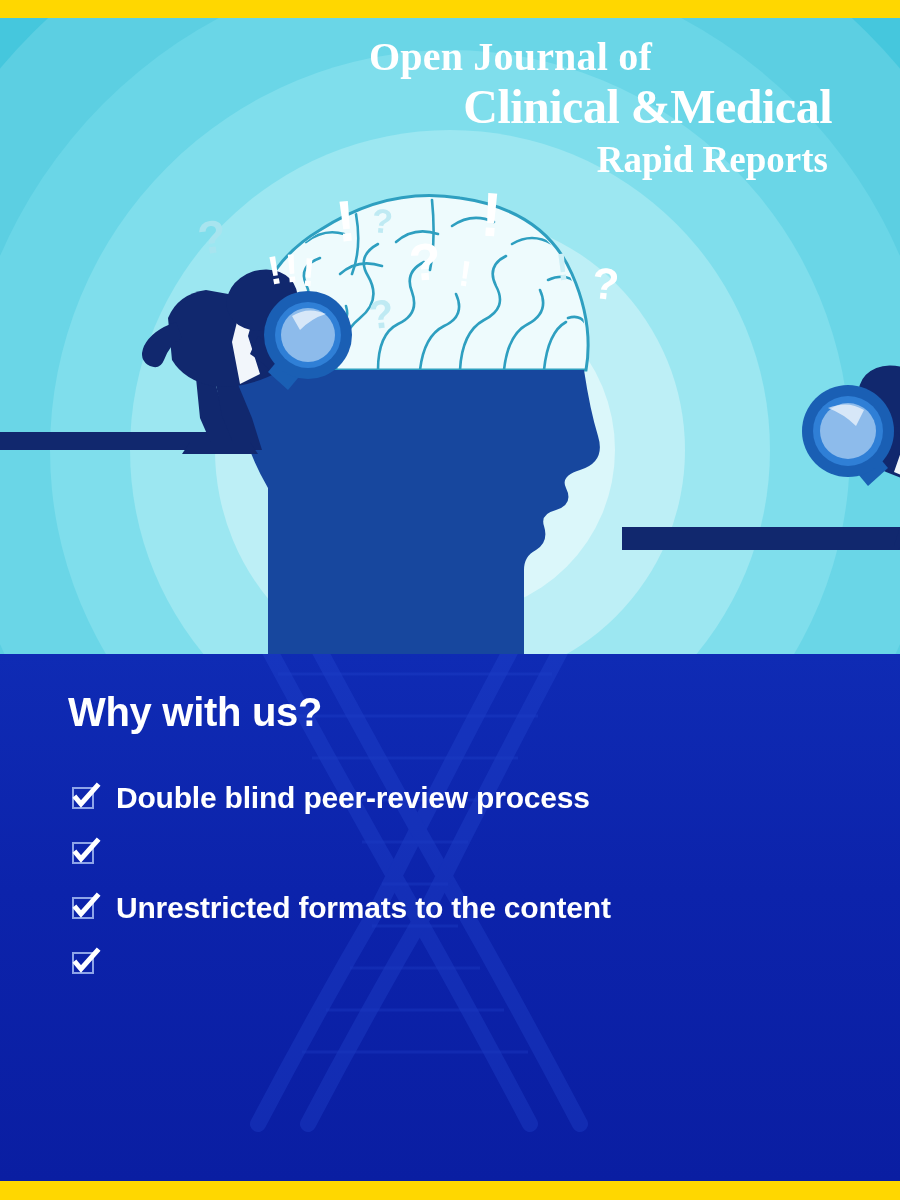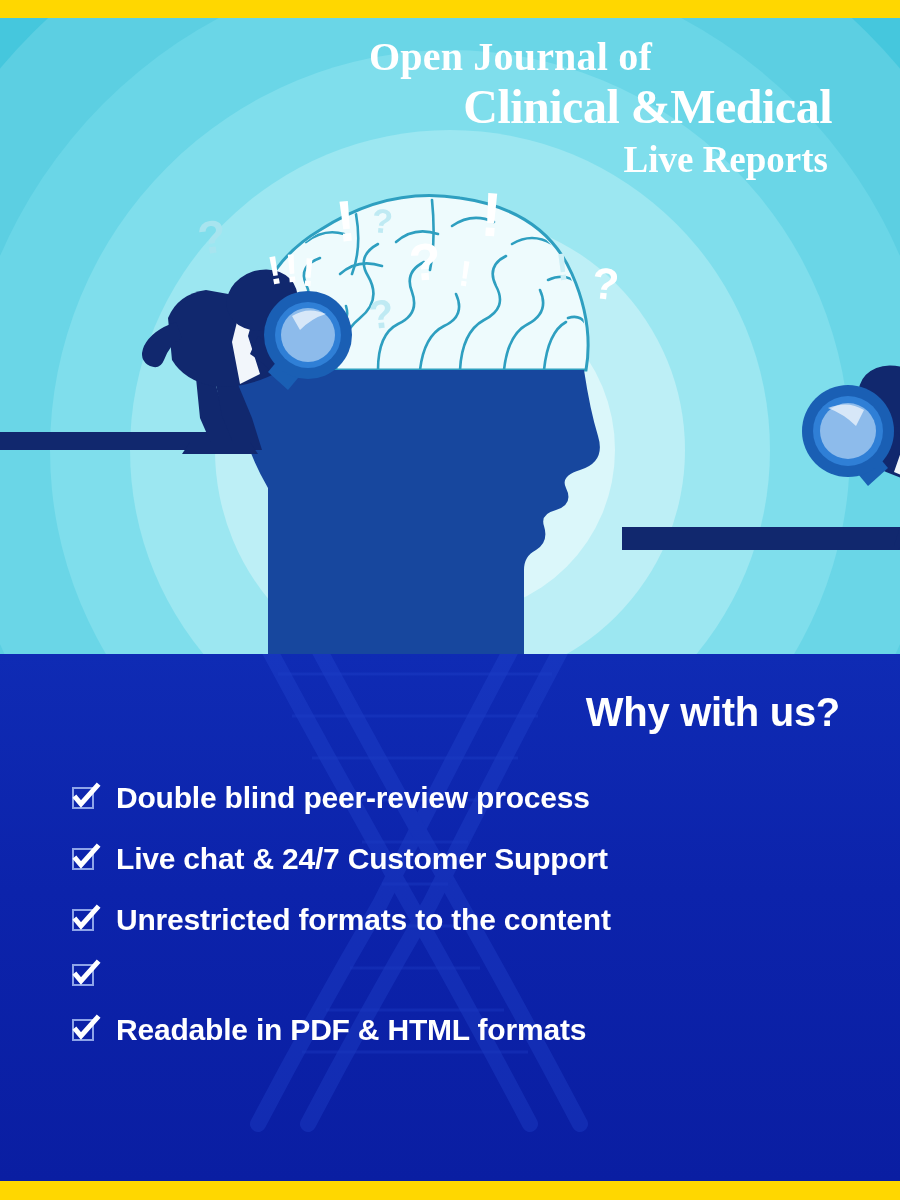--- a/index.html
+++ b/index.html
@@ -132,21 +132,20 @@
 
   
   .panel {
     position: absolute;
     left: 0;
     top: 654px;
     width: 900px;
     height: 527px;
     overflow: hidden;
     background: linear-gradient(180deg, #0f2bb4 0%, #0c23ab 45%, #0a1ea2 100%);
-    text-align: right;
   }
   .panel-watermark {
     position: absolute;
     left: 0;
     top: 0;
     width: 900px;
     height: 527px;
     opacity: 0.5;
   }
 
@@ -328,21 +327,21 @@
             <path d="M292 296 Q308 286 328 294 Q312 300 300 312 Z" fill="#ffffff" opacity="0.65"></path>
           </g>
           <path d="M190 424 L250 424 L258 436 L182 436 Z" fill="#11286e"></path>
         </g>
       </svg>
     </div>
 
     <div class="title-block">
       <div class="title-line1">Open Journal of</div>
       <div class="title-line2">Clinical &amp;Medical</div>
-      <div class="title-line3">Live Reports</div>
+      <div class="title-line3">Rapid Reports</div>
     </div>
   </div>
 
   <div class="panel">
 
     <svg class="panel-watermark" viewBox="0 0 900 527" preserveAspectRatio="none">
       <g fill="none" stroke="#2a50d8" stroke-width="16" stroke-linecap="round" opacity="0.55">
         <path d="M250 -40 Q330 110 410 250 Q470 356 530 470"></path>
         <path d="M530 -40 Q450 110 380 250 Q318 356 258 470"></path>
         <path d="M300 -40 Q380 110 460 250 Q520 356 580 470"></path>
@@ -374,46 +373,36 @@
             </span>
             <span class="benefit-label">Double blind peer-review process</span>
           </li>
           <li class="benefit">
             <span class="checkbox">
               <svg width="22" height="22" viewBox="0 0 22 22">
                 <rect x="1" y="1" width="20" height="20" fill="none" stroke="#8ea4e8" stroke-width="2"></rect>
                 <path d="M4 11 L9 17 L25 -1" fill="none" stroke="#ffffff" stroke-width="5" stroke-linecap="square" stroke-linejoin="miter"></path>
               </svg>
             </span>
-            <span class="benefit-label">Live chat &amp; 24/7 Customer Support</span>
           </li>
           <li class="benefit">
             <span class="checkbox">
               <svg width="22" height="22" viewBox="0 0 22 22">
                 <rect x="1" y="1" width="20" height="20" fill="none" stroke="#8ea4e8" stroke-width="2"></rect>
                 <path d="M4 11 L9 17 L25 -1" fill="none" stroke="#ffffff" stroke-width="5" stroke-linecap="square" stroke-linejoin="miter"></path>
               </svg>
             </span>
             <span class="benefit-label">Unrestricted formats to the content</span>
           </li>
           <li class="benefit">
             <span class="checkbox">
               <svg width="22" height="22" viewBox="0 0 22 22">
                 <rect x="1" y="1" width="20" height="20" fill="none" stroke="#8ea4e8" stroke-width="2"></rect>
                 <path d="M4 11 L9 17 L25 -1" fill="none" stroke="#ffffff" stroke-width="5" stroke-linecap="square" stroke-linejoin="miter"></path>
               </svg>
             </span>
           </li>
-          <li class="benefit">
-            <span class="checkbox">
-              <svg width="22" height="22" viewBox="0 0 22 22">
-                <rect x="1" y="1" width="20" height="20" fill="none" stroke="#8ea4e8" stroke-width="2"></rect>
-                <path d="M4 11 L9 17 L25 -1" fill="none" stroke="#ffffff" stroke-width="5" stroke-linecap="square" stroke-linejoin="miter"></path>
-              </svg>
-            </span>
-            <span class="benefit-label">Readable in PDF &amp; HTML formats</span>
-          </li>
         </ul>
     </div>
   </div>
 
   <div class="rail rail-bottom"></div>
 </div>
 
 </body></html>

